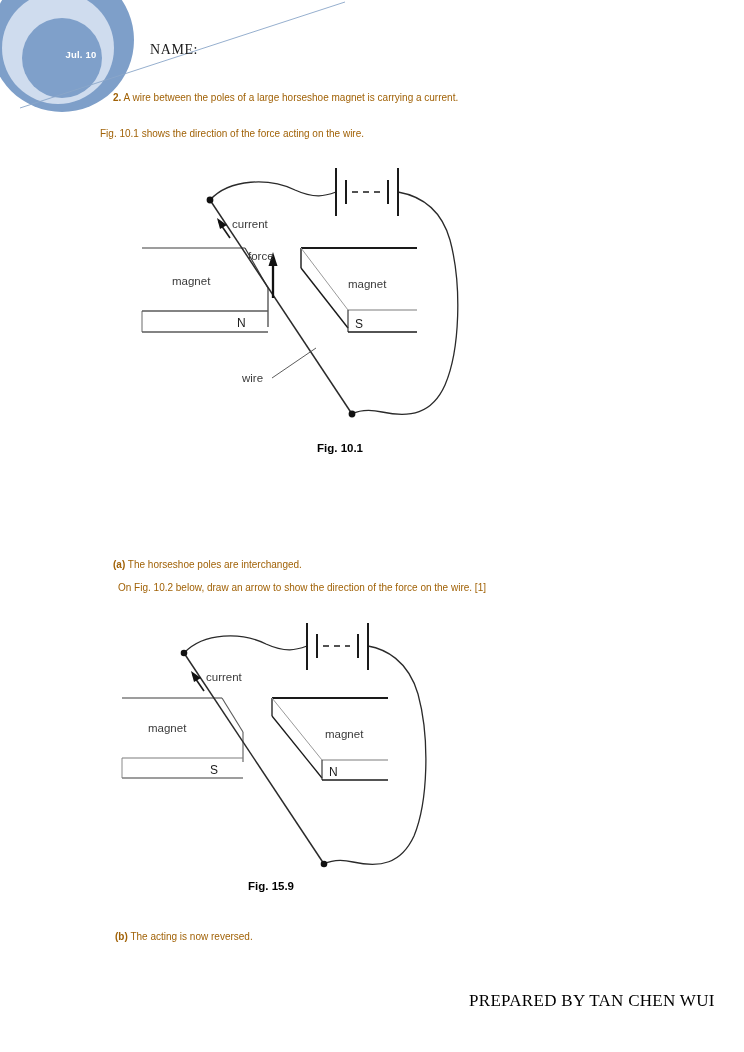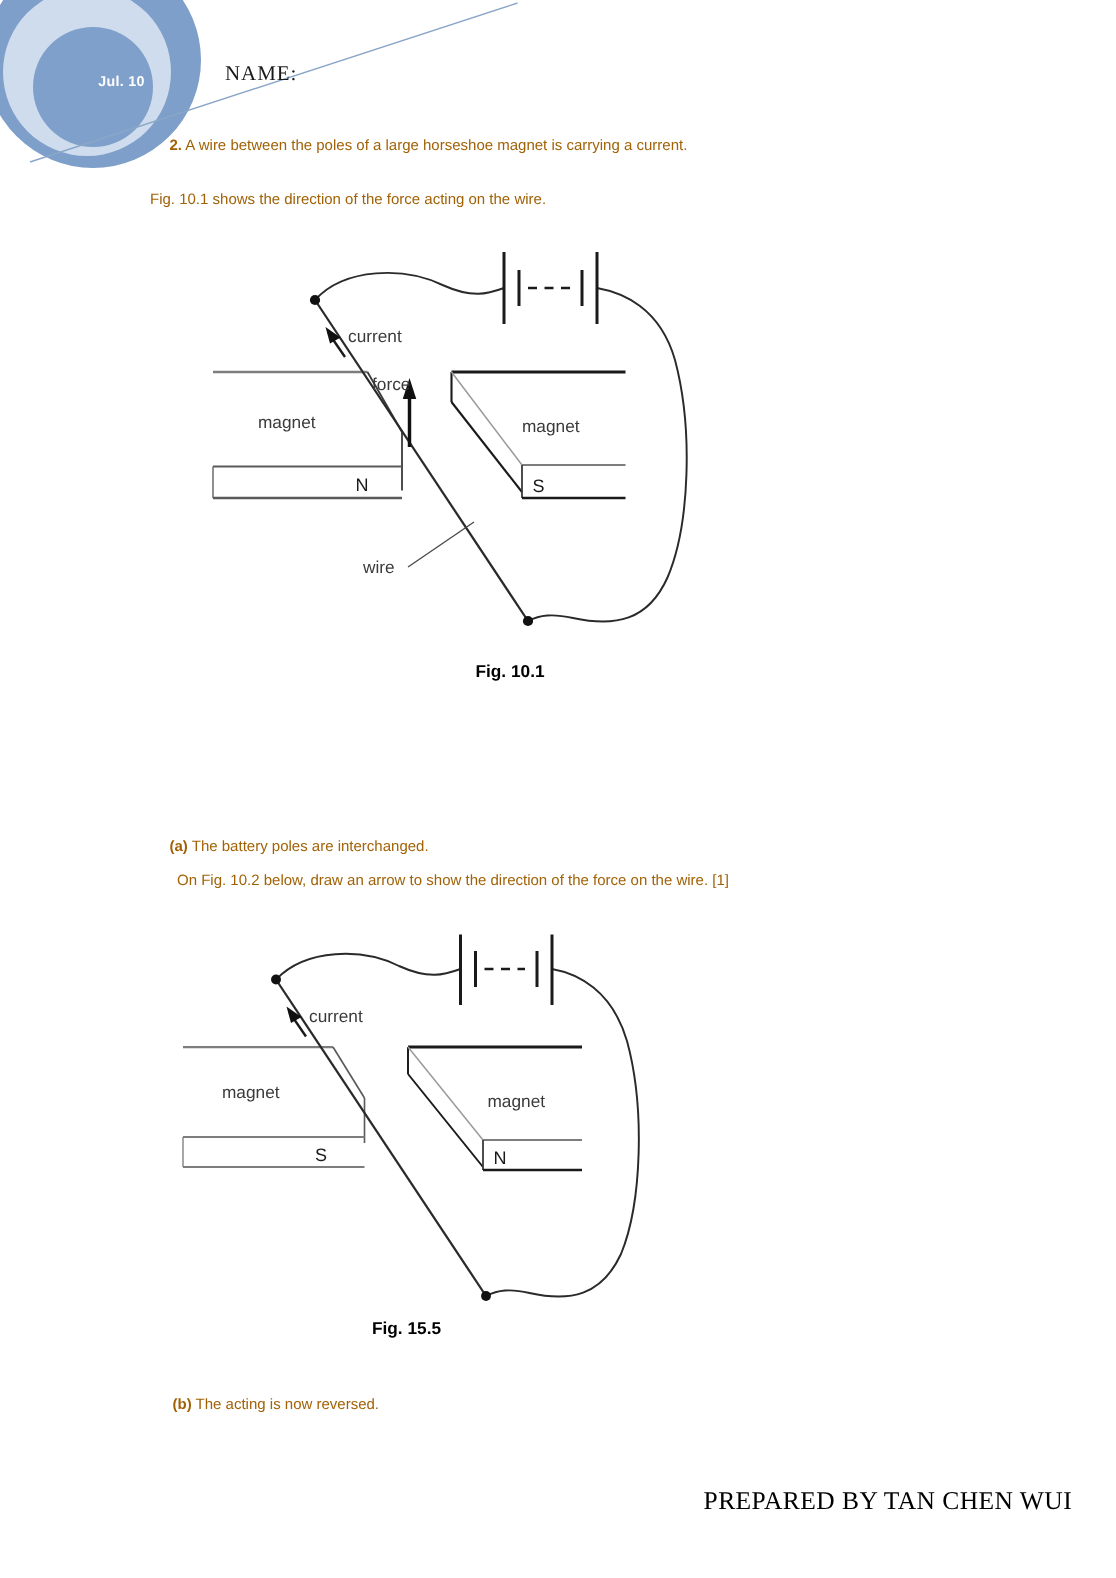--- a/index.html
+++ b/index.html
@@ -190,21 +190,21 @@
 
     <line x1="152" y1="218" x2="196" y2="188" stroke="#4a4a4a" stroke-width="0.9"></line>
     <text class="fig-label" x="122" y="222">wire</text>
   </svg>
 </div>
 
 <div class="figure-caption" id="caption-1">Fig. 10.1</div>
 
 <div class="para" id="part-a-line">
   <b>(a)</b> 
-  <span>The battery poles are interchanged.</span>
+  <span>The horseshoe poles are interchanged.</span>
 </div>
 <div class="para" id="part-a-sub">On Fig. 10.2 below, draw an arrow to show the direction of the force on the wire. [1]</div>
 
 <div class="figure-block" id="figure-2">
   <svg viewBox="0 0 360 280" width="360" height="280">
 
     <g>
       <line x1="22" y1="78" x2="122" y2="78" stroke="#7d7d7d" stroke-width="1.5"></line>
       <line x1="122" y1="78" x2="143" y2="112" stroke="#5a5a5a" stroke-width="1.1"></line>
       <line x1="143" y1="112" x2="143" y2="142" stroke="#5a5a5a" stroke-width="1.1"></line>
@@ -246,20 +246,20 @@
     <circle cx="224" cy="244" r="3.3" fill="#111111"></circle>
 
     <g>
       <line x1="104" y1="71" x2="93" y2="55" stroke="#1a1a1a" stroke-width="1.6"></line>
       <path d="M 91 51 L 101 58 L 94 62 Z" fill="#111111"></path>
     </g>
     <text class="fig-label" x="106" y="61">current</text>
   </svg>
 </div>
 
-<div class="figure-caption" id="caption-2">Fig. 15.5</div>
+<div class="figure-caption" id="caption-2">Fig. 15.9</div>
 
 <div class="para" id="part-b-line">
   <b>(b)</b> 
   <span>The acting is now reversed.</span>
 </div>
 
 <div id="footer-credit">PREPARED BY TAN CHEN WUI</div>
 
 </body></html>

